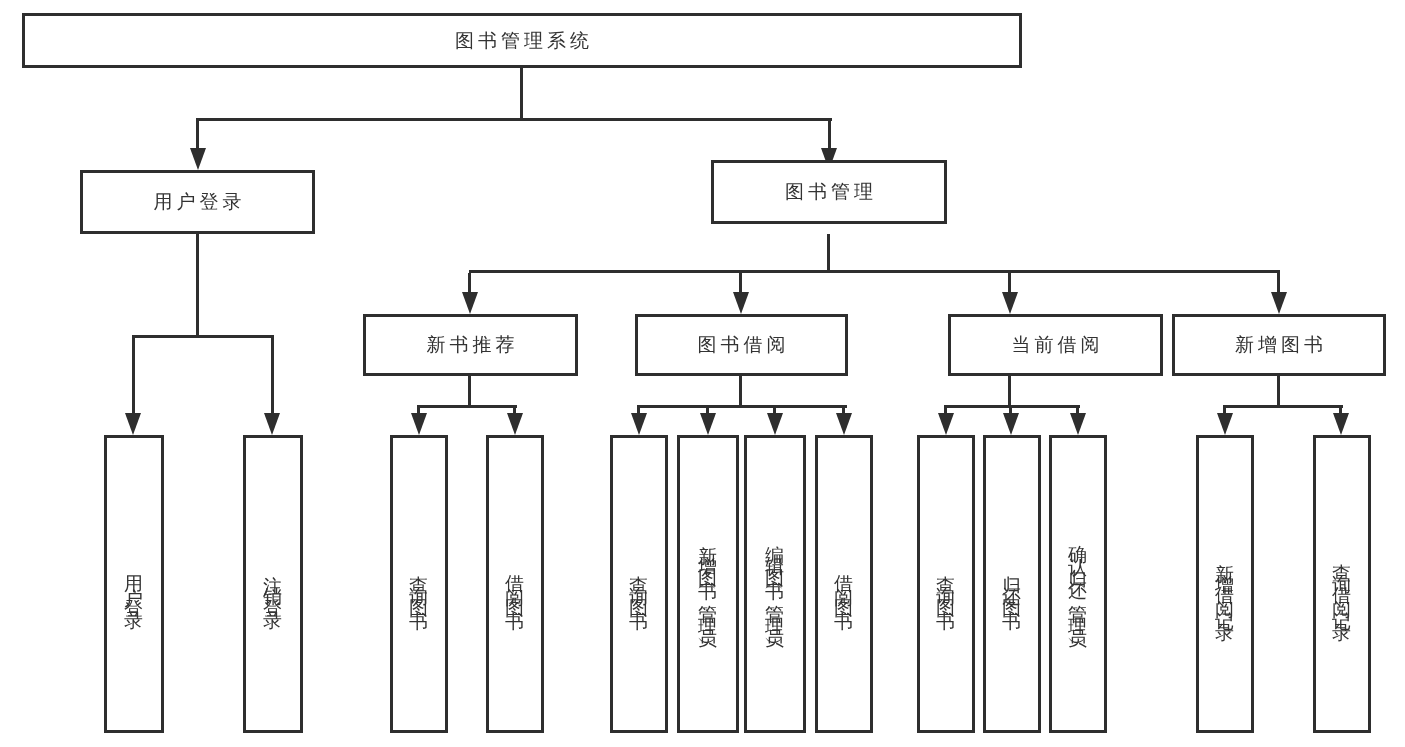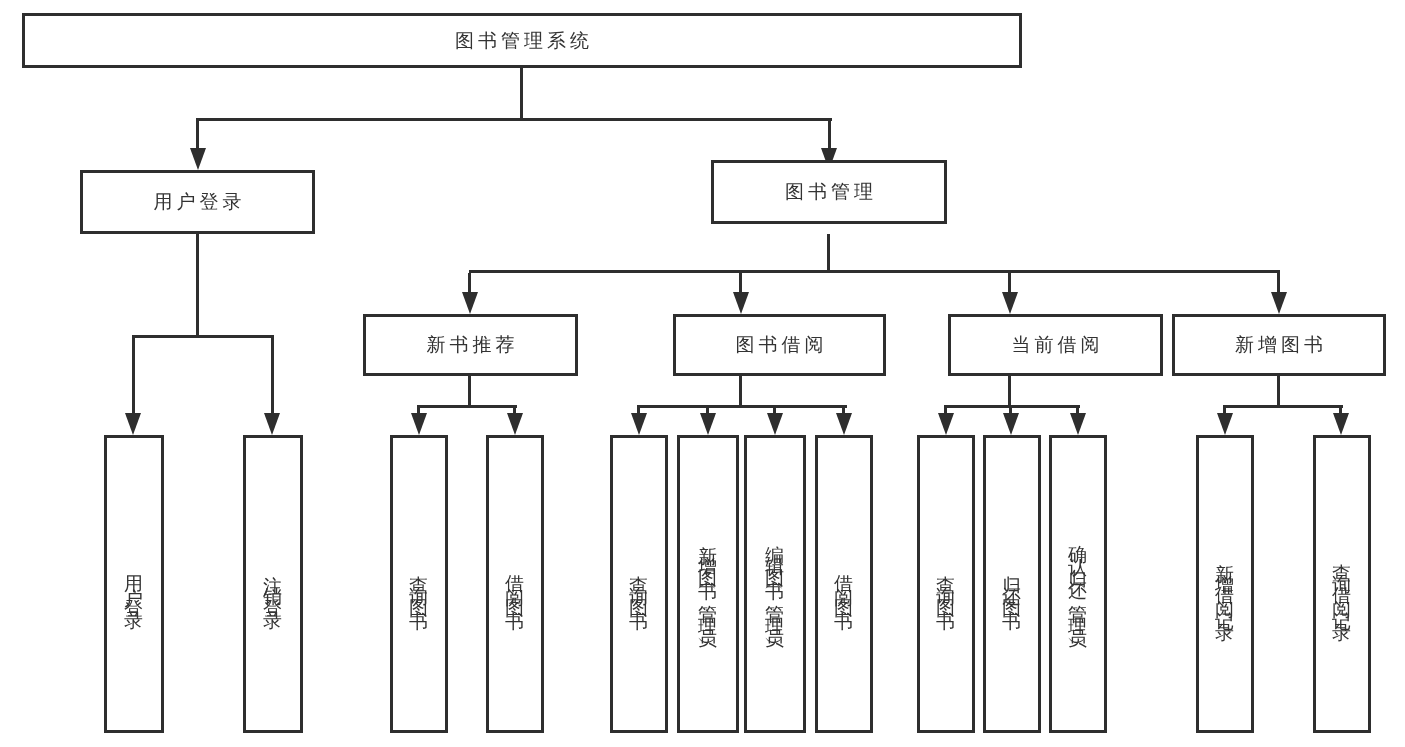--- a/index.html
+++ b/index.html
@@ -97,21 +97,21 @@
   <div class="line" style="left:468px;  top:273px; width:3px;  height:21px;"></div>
   <div class="line" style="left:739px;  top:273px; width:3px;  height:21px;"></div>
   <div class="line" style="left:1008px; top:273px; width:3px;  height:21px;"></div>
   <div class="line" style="left:1277px; top:273px; width:3px;  height:21px;"></div>
   <div class="arrow" style="left:462px;  top:292px;"></div>
   <div class="arrow" style="left:733px;  top:292px;"></div>
   <div class="arrow" style="left:1002px; top:292px;"></div>
   <div class="arrow" style="left:1271px; top:292px;"></div>
 
   <div class="box" style="left:363px;  top:314px; width:215px; height:62px;">新书推荐</div>
-  <div class="box" style="left:673px;  top:314px; width:213px; height:62px;">图书借阅</div>
+  <div class="box" style="left:635px;  top:314px; width:213px; height:62px;">图书借阅</div>
   <div class="box" style="left:948px;  top:314px; width:215px; height:62px;">当前借阅</div>
   <div class="box" style="left:1172px; top:314px; width:214px; height:62px;">新增图书</div>
 
   <div class="line" style="left:468px; top:376px; width:3px;   height:31px;"></div>
   <div class="line" style="left:417px; top:405px; width:100px; height:3px;"></div>
   <div class="line" style="left:417px; top:408px; width:3px;   height:7px;"></div>
   <div class="line" style="left:513px; top:408px; width:3px;   height:7px;"></div>
   <div class="arrow" style="left:411px; top:413px;"></div>
   <div class="arrow" style="left:507px; top:413px;"></div>
 

